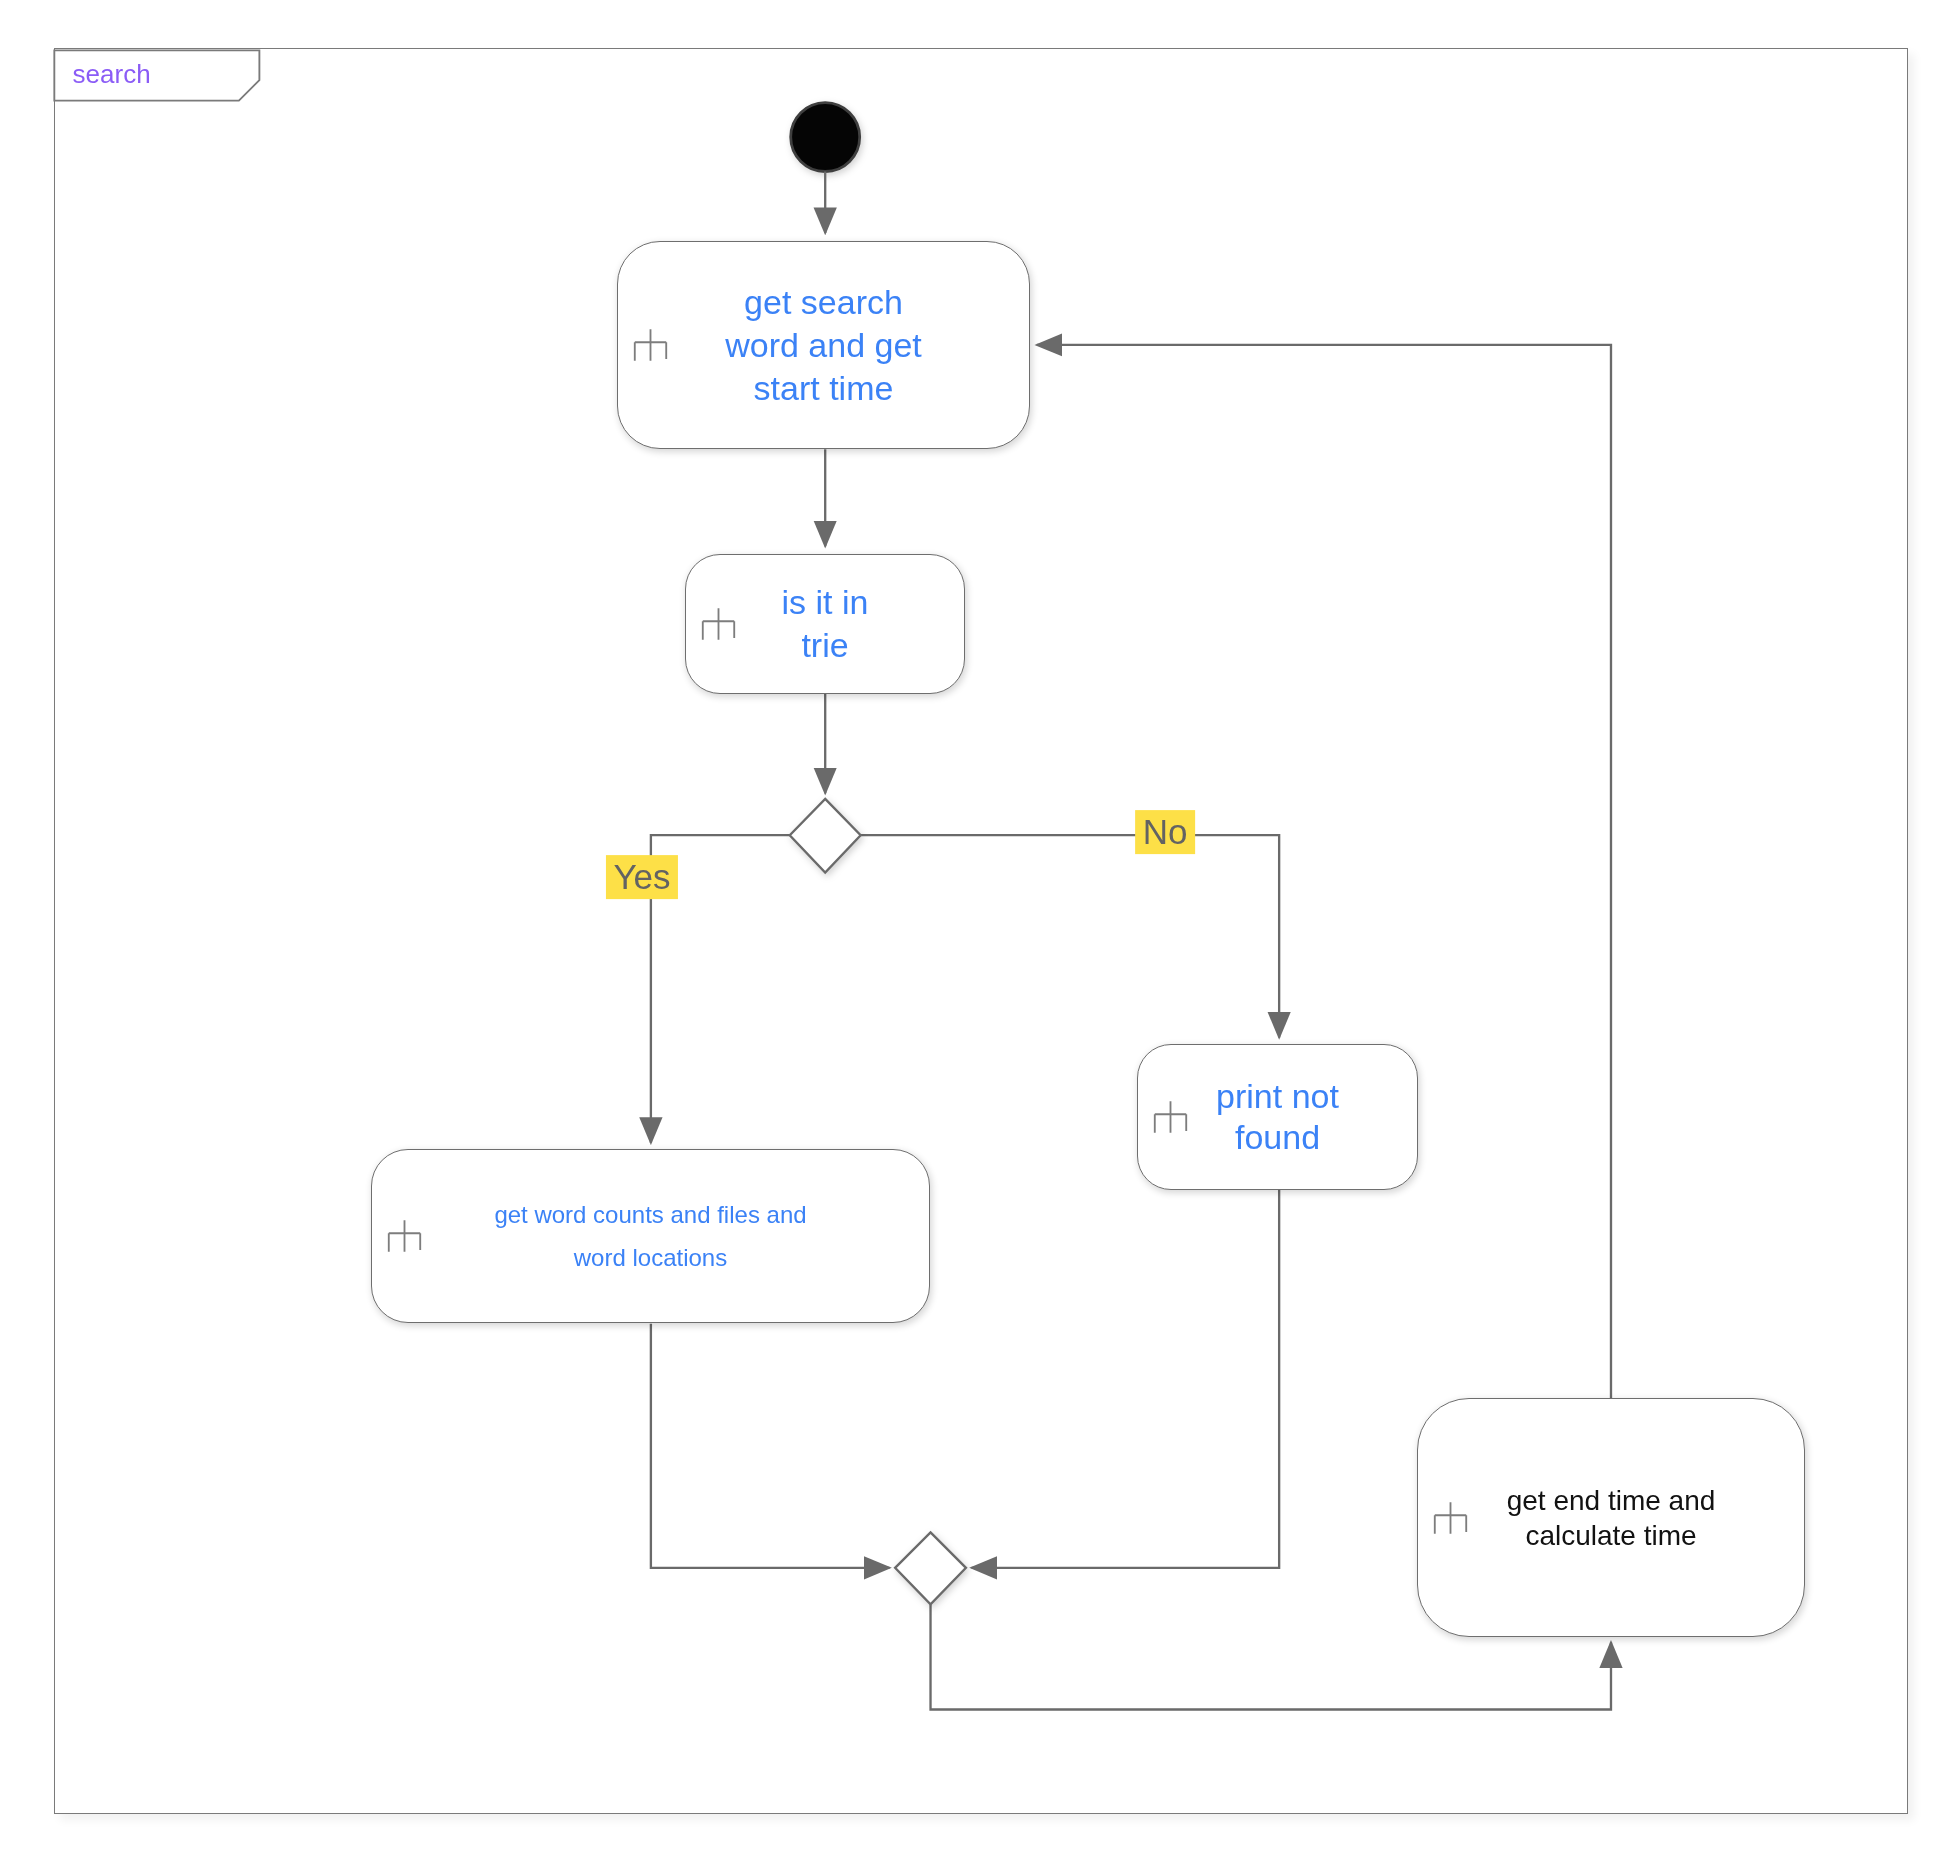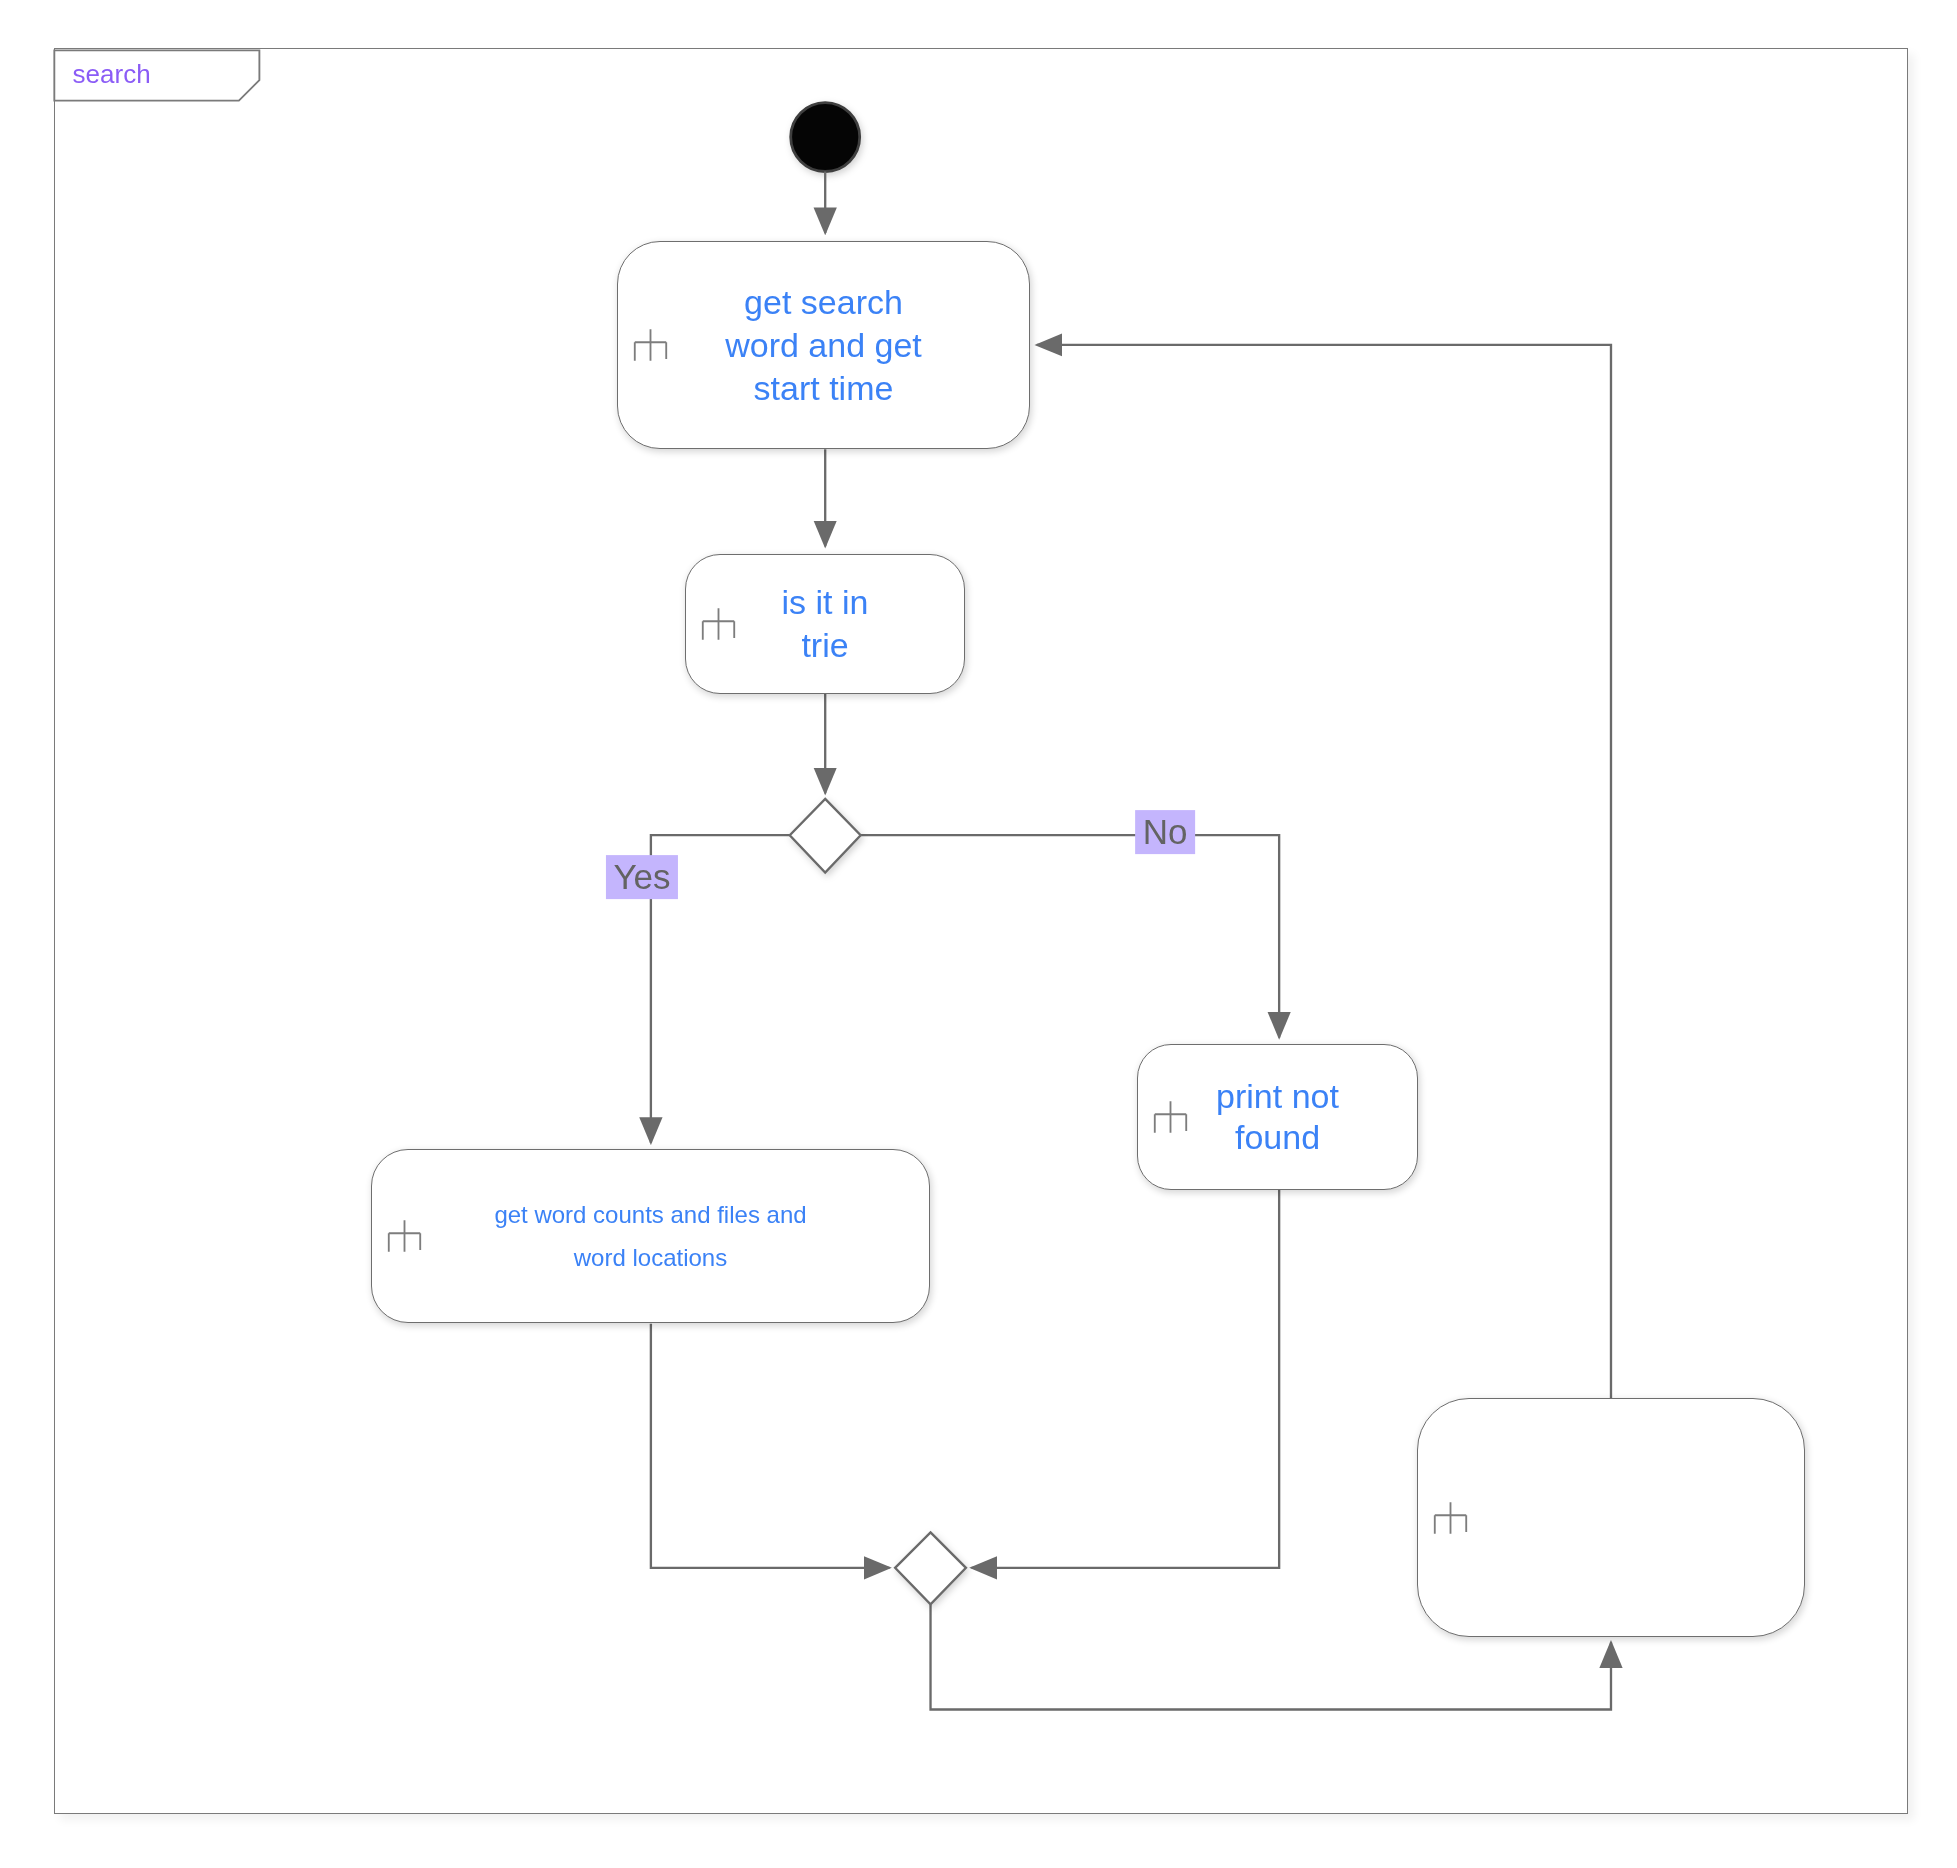--- a/index.html
+++ b/index.html
@@ -42,21 +42,21 @@
   #node-get-word-counts { left:371px; top:1149px; width:559px; height:174px; border-radius:37px; font-size:24px; line-height:43px; }
   #node-get-word-counts .lbl { width:354px; }
 
   #node-print-not-found { left:1137px; top:1044px; width:281px; height:146px; border-radius:34px; font-size:34px; line-height:41px; }
   #node-print-not-found .lbl { width:177px; }
 
   #node-get-end-time { left:1417px; top:1398px; width:388px; height:239px; border-radius:52px; font-size:28px; line-height:35px; color:#121212; }
   #node-get-end-time .lbl { width:242px; }
 
   .edge-label {
-    position:absolute; transform:translate(-50%,-50%); background:#c4b5fd;
+    position:absolute; transform:translate(-50%,-50%); background:#fde047;
     padding:1.9px 7.5px; font-size:35px; color:#636363; z-index:2; white-space:nowrap;
   }
   #label-yes { left:642px; top:877px; }
   #label-no  { left:1165px; top:832px; }
 </style>
 </head>
 <body>
 
 <div class="stage">
 
@@ -114,19 +114,20 @@
     <svg class="rake" width="41" height="37" viewBox="0 0 44 40">
       <path d="M22 3 V17 M5 17 H39 M5 17 V37 M22 17 V37 M39 17 V35" stroke="#7d7d7d" stroke-width="2" fill="none"></path>
     </svg>
     <span class="lbl">print not found</span>
   </div>
 
   <div class="node" id="node-get-end-time">
     <svg class="rake" width="41" height="37" viewBox="0 0 44 40">
       <path d="M22 3 V17 M5 17 H39 M5 17 V37 M22 17 V37 M39 17 V35" stroke="#7d7d7d" stroke-width="2" fill="none"></path>
     </svg>
+    <span class="lbl">get end time and calculate time</span>
   </div>
 
   <div class="edge-label" id="label-yes">Yes</div>
   <div class="edge-label" id="label-no">No</div>
 
 </div>
 
 
 </body></html>

